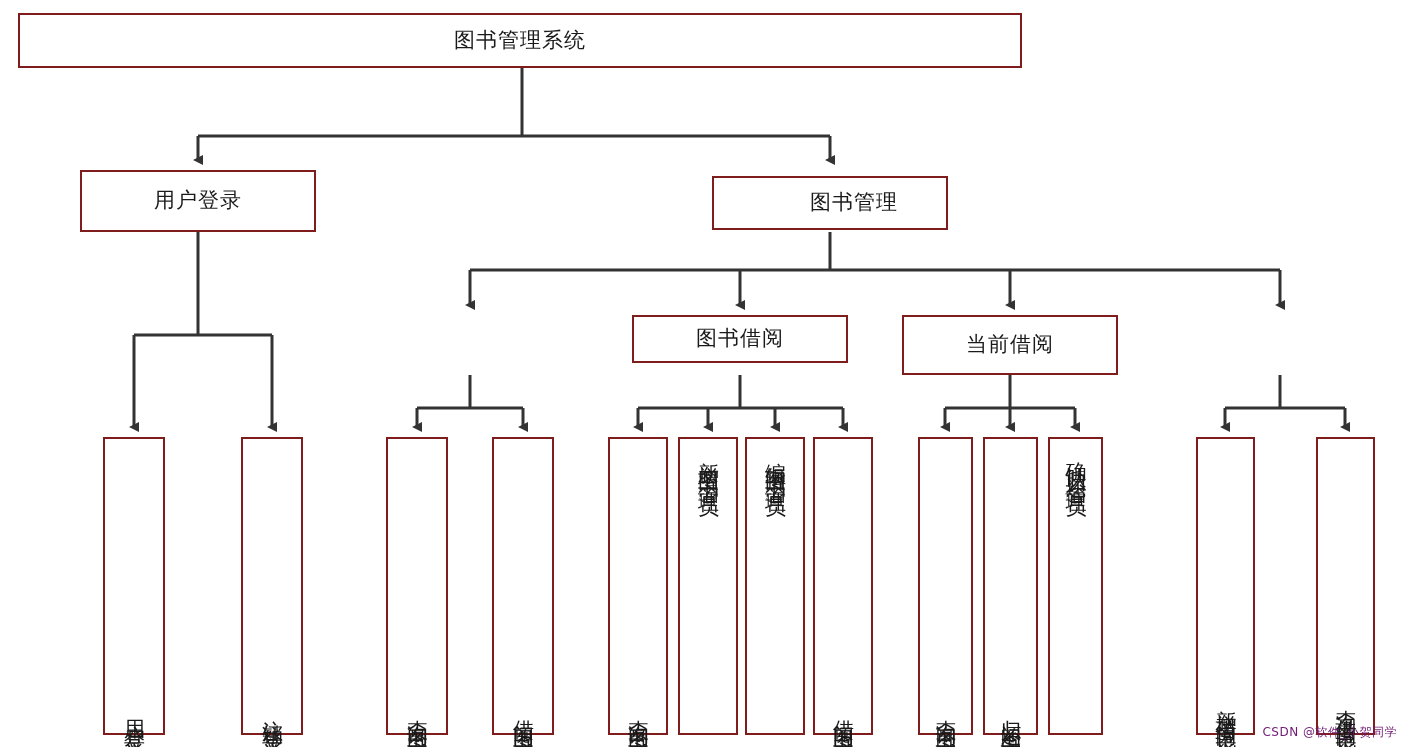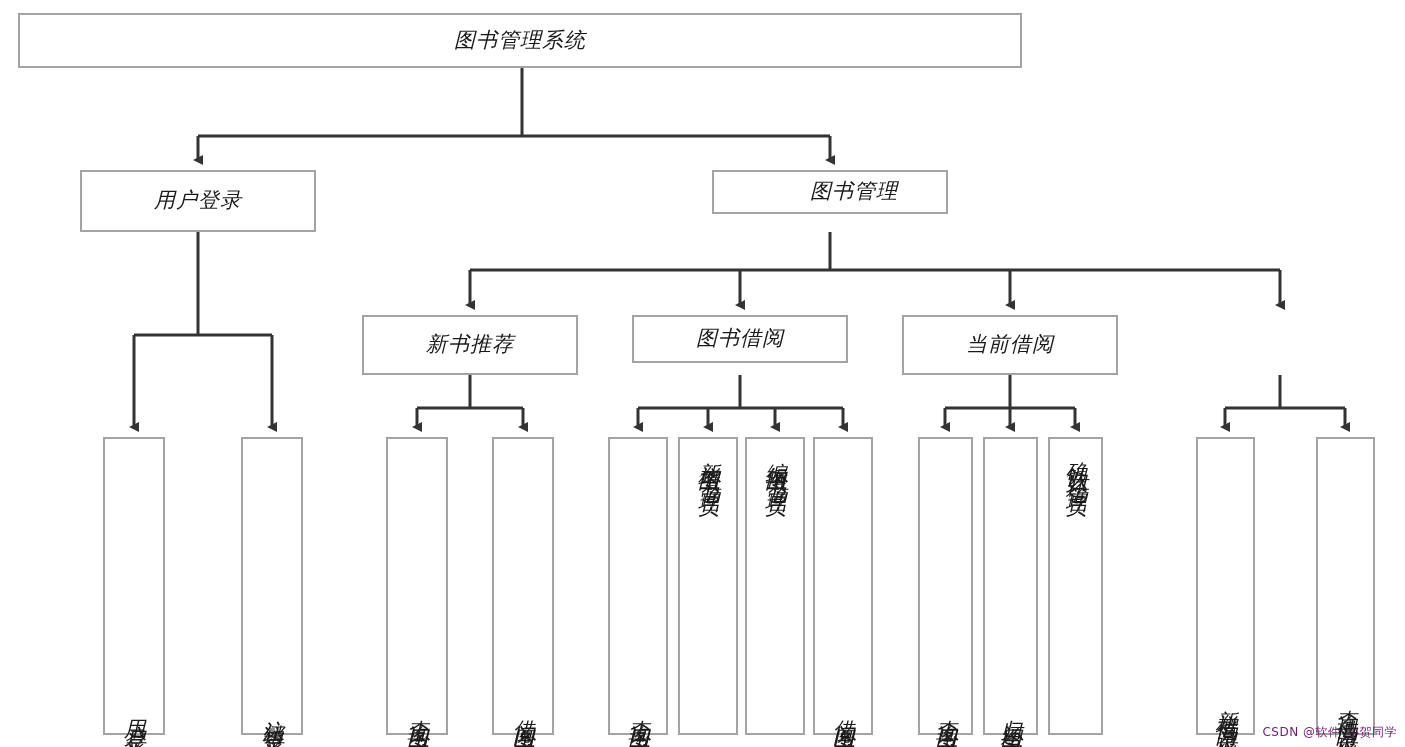--- a/index.html
+++ b/index.html
@@ -21,27 +21,26 @@
     position: absolute;
     left: 0;
     top: 0;
     width: 1405px;
     height: 747px;
     pointer-events: none;
   }
   .node {
     position: absolute;
     box-sizing: border-box;
-    border: 2px solid #a3a3a3;
+    border: 2px solid #7f1d1d;
     background: #ffffff;
     display: flex;
     align-items: center;
     justify-content: center;
     color: #1a1a1a;
-    font-style: italic;
   }
   .node.h {
     font-size: 21px;
     line-height: 1.2;
     letter-spacing: 1px;
   }
   .node.leaf {
     align-items: flex-end;
     justify-content: center;
     padding-bottom: 10px;
@@ -125,27 +124,24 @@
     </g>
   </svg>
 
   <div class="node h" style="left:18px; top:13px; width:1004px; height:55px;">
     <span>图书管理系统</span>
   </div>
 
   <div class="node h" style="left:80px; top:170px; width:236px; height:62px;">
     <span>用户登录</span>
   </div>
-  <div class="node h" style="left:712px; top:170px; width:236px; height:44px;padding-left:48px;">
+  <div class="node h" style="left:712px; top:176px; width:236px; height:54px;padding-left:48px;">
     <span>图书管理</span>
   </div>
 
-  <div class="node h" style="left:362px; top:315px; width:216px; height:60px;">
-    <span>新书推荐</span>
-  </div>
   <div class="node h" style="left:632px; top:315px; width:216px; height:48px;">
     <span>图书借阅</span>
   </div>
   <div class="node h" style="left:902px; top:315px; width:216px; height:60px;text-align:center;">
     <span>当前借阅</span>
   </div>
 
   <div class="node leaf" style="left:103px; top:437px; width:62px; height:298px;">
     <span class="vlabel">用户登录</span>
   </div>

